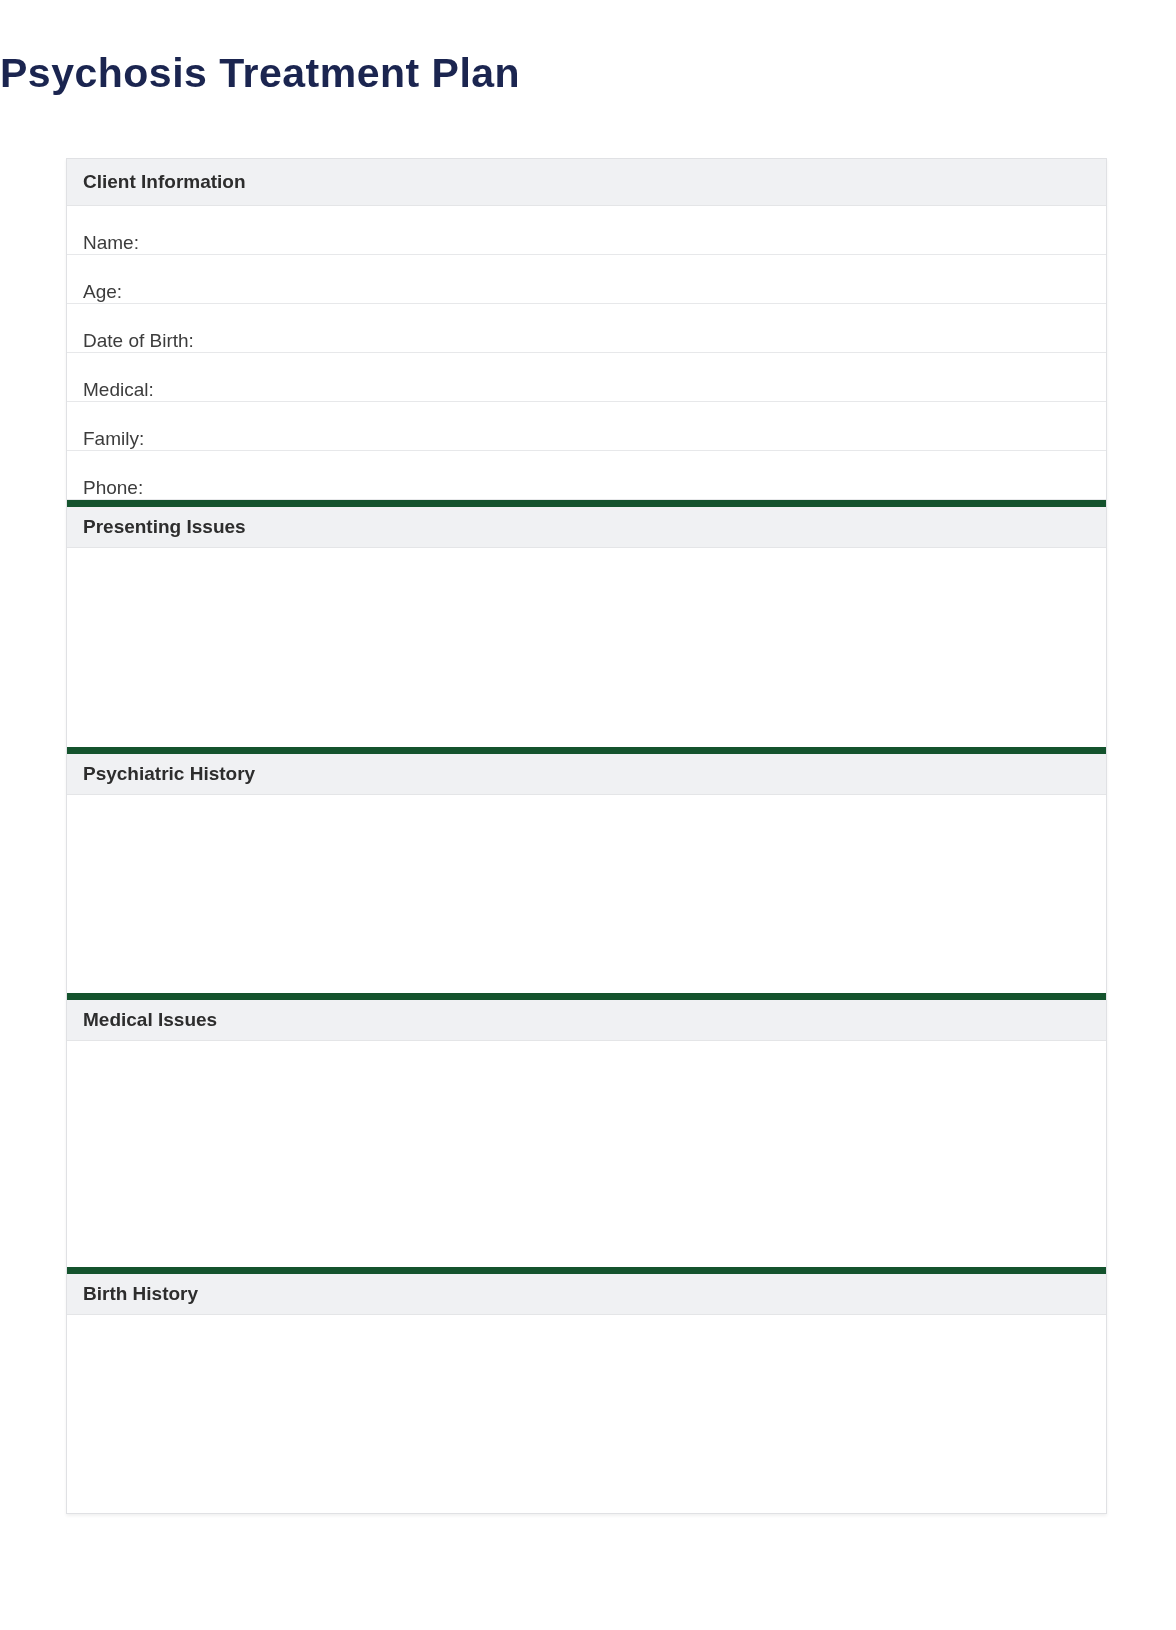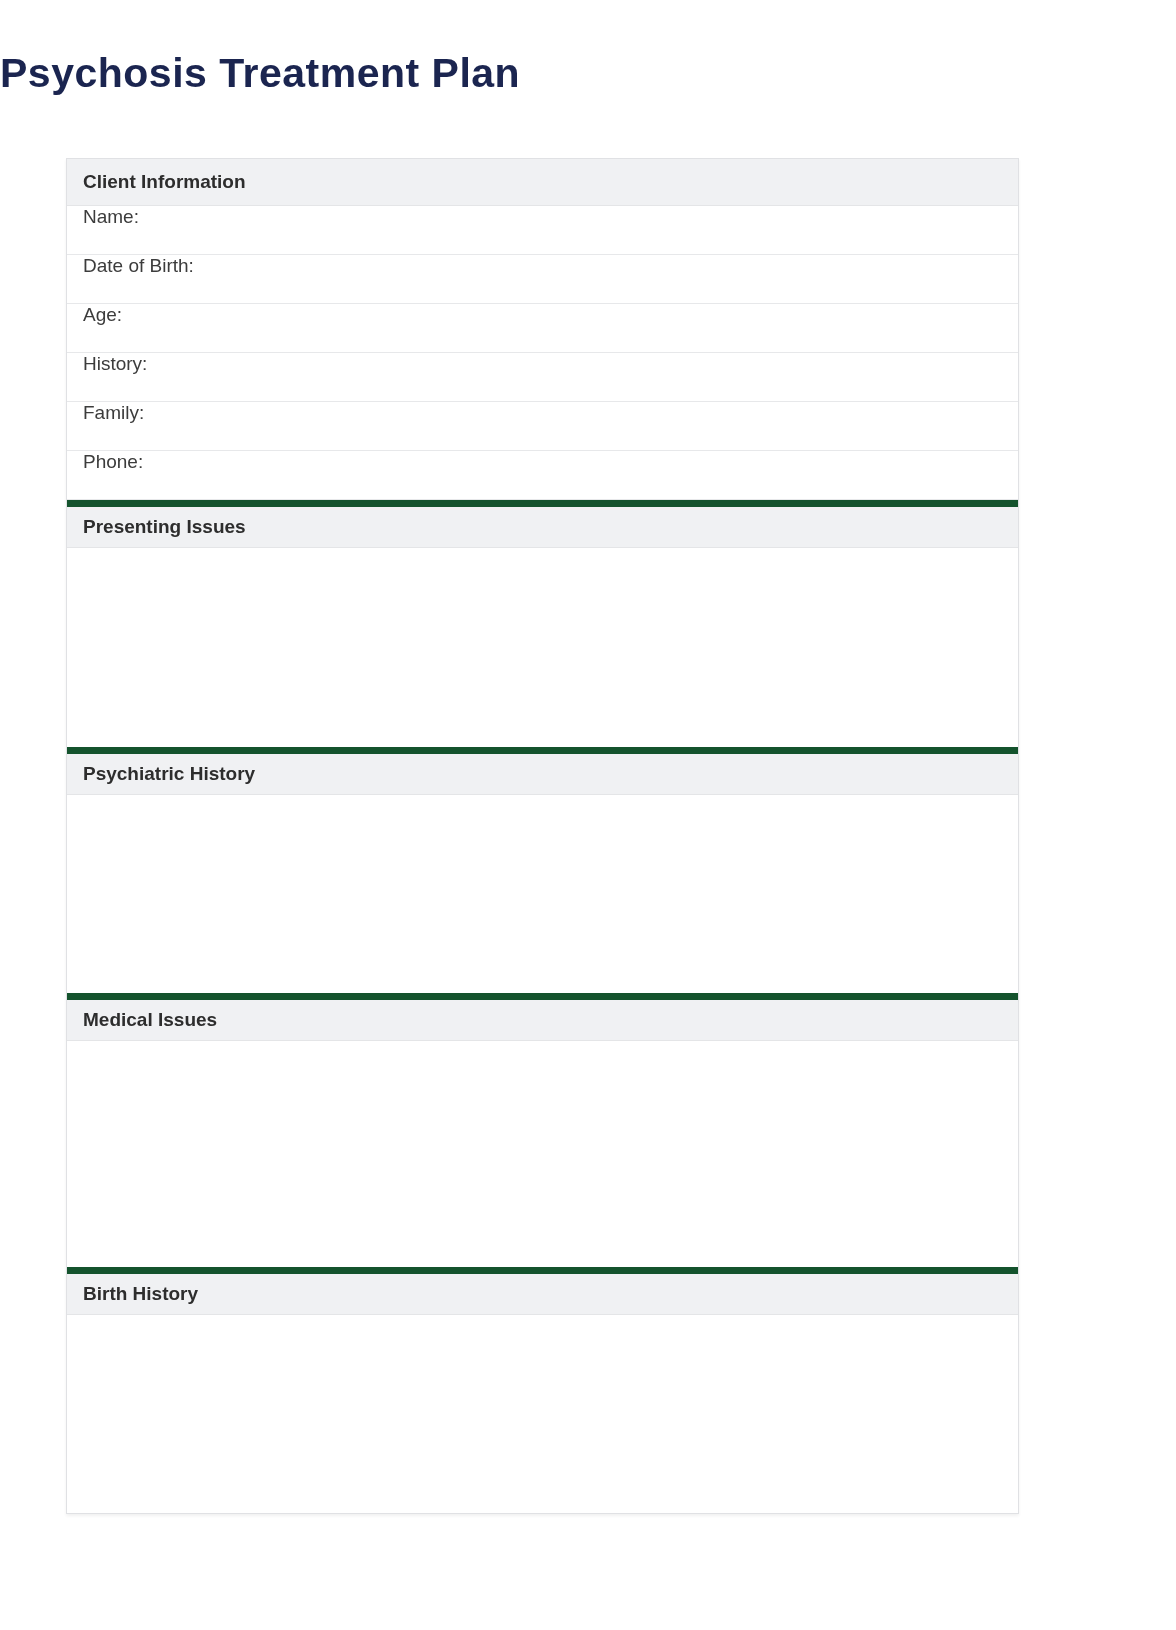--- a/index.html
+++ b/index.html
@@ -15,21 +15,21 @@
     text-align: left;
     font-size: 41px;
     font-weight: bold;
     letter-spacing: 0.5px;
     color: #1b2550;
   }
   .form-table {
     position: absolute;
     left: 66px;
     top: 158px;
-    width: 953px;
+    width: 1041px;
     border: 1px solid #e0e1e4;
     border-top: none;
     background: #ffffff;
     box-shadow: 0 2px 3px rgba(0,0,0,0.06);
   }
   .section-header {
     height: 48px;
     background: #f0f1f3;
     border-top: 7px solid #14532d;
     border-bottom: 1px solid #e4e5e7;
@@ -40,21 +40,21 @@
   .section-header .section-title {
     font-size: 19px;
     font-weight: bold;
     color: #2d2d2d;
   }
   .field-row {
     height: 49px;
     background: #ffffff;
     border-bottom: 1px solid #e7e8ea;
     display: flex;
-    align-items: flex-start;
+    align-items: flex-end;
     padding-left: 16px;
   }
   .field-row:last-of-type { border-bottom: none; }
   .field-label {
     font-size: 19px;
     font-weight: normal;
     color: #3c3c3c;
   }
   .content-area {
     background: #ffffff;
@@ -71,27 +71,27 @@
 
 <div class="form-table">
 
   <div class="section-header" style="border-top:1px solid #e0e1e4;">
     <span class="section-title">Client Information</span>
   </div>
   <div class="field-row">
     <span class="field-label">Name:</span>
   </div>
   <div class="field-row">
+    <span class="field-label">Age:</span>
+  </div>
+  <div class="field-row">
     <span class="field-label">Date of Birth:</span>
   </div>
   <div class="field-row">
-    <span class="field-label">Age:</span>
-  </div>
-  <div class="field-row">
-    <span class="field-label">History:</span>
+    <span class="field-label">Medical:</span>
   </div>
   <div class="field-row">
     <span class="field-label">Family:</span>
   </div>
   <div class="field-row">
     <span class="field-label">Phone:</span>
   </div>
 
   <div class="section-header">
     <span class="section-title">Presenting Issues</span>

